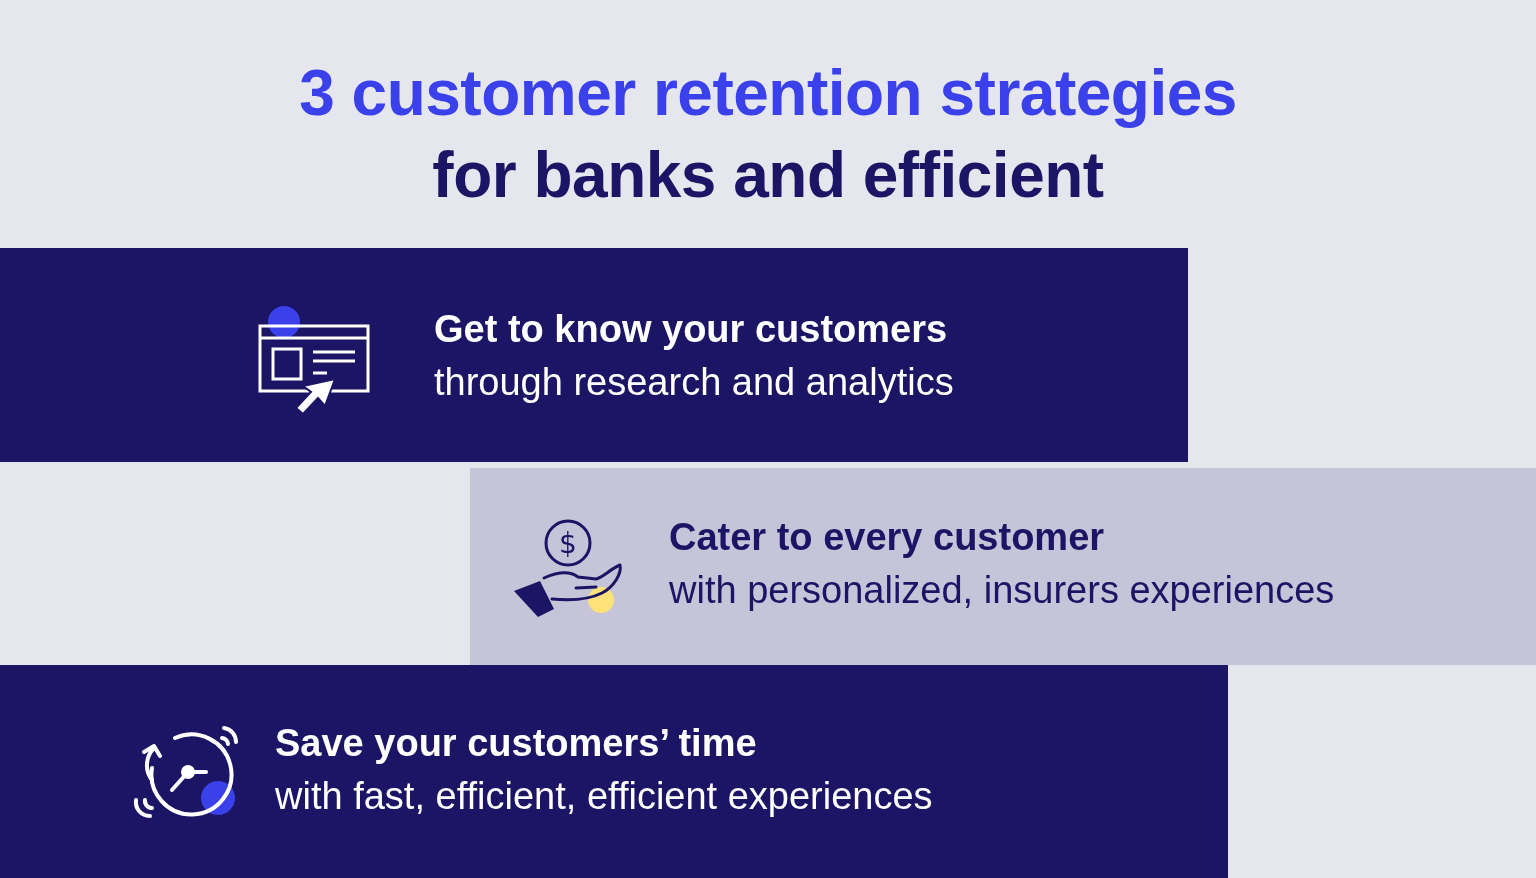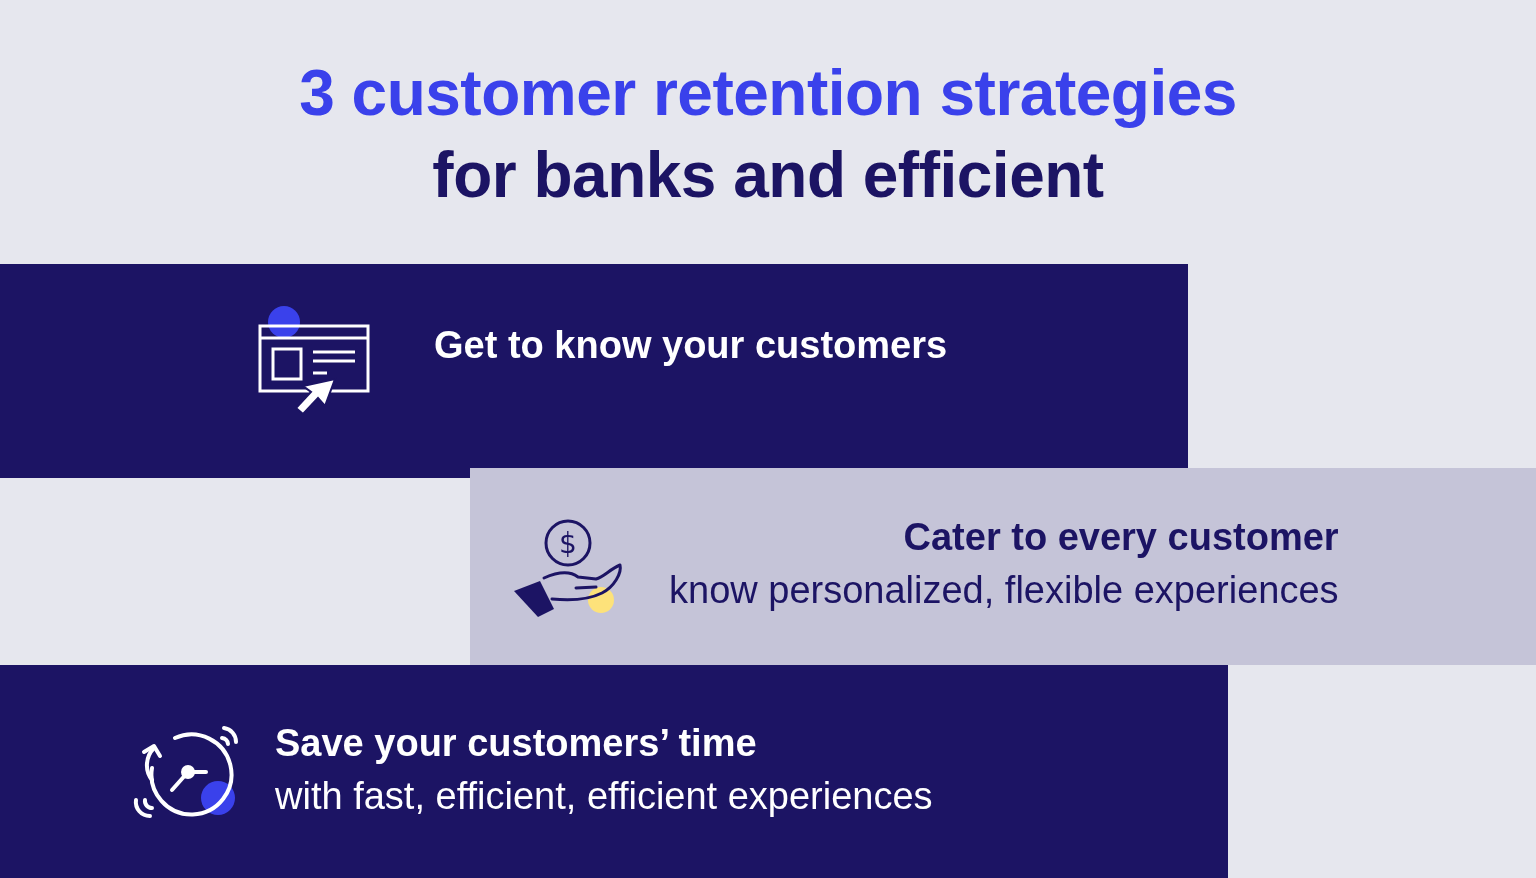--- a/index.html
+++ b/index.html
@@ -8,21 +8,21 @@
     background:#e6e7ee;
     font-family:"Liberation Sans", "DejaVu Sans", sans-serif;
   }
   .title {
     position:absolute; left:0; top:52px; width:1536px; text-align:center;
     font-weight:bold; font-size:64px; line-height:82px; letter-spacing:-0.5px;
   }
   .title .l1 { color:#3a41eb; display:block; }
   .title .l2 { color:#1c1464; display:block; }
   .panel { position:absolute; }
-  .p1 { left:0; top:264px; width:1188px; height:214px; background:#1c1464; }
+  .p1 { left:0; top:248px; width:1188px; height:214px; background:#1c1464; }
   .p2 { left:470px; top:468px; width:1066px; height:197px; background:#c5c4d8; }
   .p3 { left:0; top:665px; width:1228px; height:242px; background:#1c1464; }
   .icon { position:absolute; }
   .text { position:absolute; }
   .head { font-weight:bold; font-size:38px; line-height:48px; display:block; white-space:nowrap; }
   .sub { font-weight:normal; font-size:38px; line-height:58px; display:block; white-space:nowrap; }
   .light { color:#ffffff; }
   .dark { color:#1c1464; }
 </style>
 </head>
@@ -39,35 +39,36 @@
     <rect x="5" y="24" width="108" height="65" fill="none" stroke="#ffffff" stroke-width="3"></rect>
     <line x1="5" y1="36" x2="113" y2="36" stroke="#ffffff" stroke-width="3"></line>
     <rect x="18" y="47" width="28" height="30" fill="none" stroke="#ffffff" stroke-width="3"></rect>
     <line x1="58" y1="50" x2="100" y2="50" stroke="#ffffff" stroke-width="3"></line>
     <line x1="58" y1="59" x2="100" y2="59" stroke="#ffffff" stroke-width="3"></line>
     <line x1="58" y1="71" x2="72" y2="71" stroke="#ffffff" stroke-width="3"></line>
     <polygon points="80,77 70,104 63,96 48,112 41,106 56,90 48,84" fill="#ffffff" stroke="#1c1464" stroke-width="2"></polygon>
   </svg>
   <div class="text" style="left:434px; top:57px;">
     <span class="head light">Get to know your customers</span>
+    <span class="sub light">through research and analytics</span>
   </div>
 </div>
 
 <div class="panel p2">
   <svg class="icon" style="left:40px; top:45px;" width="120" height="110" viewBox="0 0 120 110">
     <circle cx="58" cy="30" r="22" fill="none" stroke="#1c1464" stroke-width="3"></circle>
     <text x="58" y="40" text-anchor="middle" font-size="28" font-family="DejaVu Sans, sans-serif" fill="#1c1464">$</text>
     <circle cx="91" cy="87" r="13" fill="#fde27a"></circle>
     <path d="M34 65 C50 58 60 58 68 64 L86 66 C94 64 100 56 110 52 C112 60 104 74 92 80 C80 86 62 88 42 86" fill="none" stroke="#1c1464" stroke-width="3" stroke-linejoin="round" stroke-linecap="round"></path>
     <path d="M66 75 L86 74" fill="none" stroke="#1c1464" stroke-width="3" stroke-linecap="round"></path>
     <polygon points="4,78 30,68 44,96 28,104" fill="#1c1464"></polygon>
   </svg>
-  <div class="text" style="left:199px; top:45px;text-align:right;">
+  <div class="text" style="left:199px; top:45px;">
     <span class="head dark">Cater to every customer</span>
-    <span class="sub dark">know personalized, flexible experiences</span>
+    <span class="sub dark">with personalized, insurers experiences</span>
   </div>
 </div>
 
 <div class="panel p3">
   <svg class="icon" style="left:130px; top:55px;" width="120" height="110" viewBox="0 0 120 110">
     <circle cx="88" cy="78" r="17" fill="#3a41eb"></circle>
     <path d="M45 18 A40 40 0 1 1 22 48" fill="none" stroke="#ffffff" stroke-width="4" stroke-linecap="round"></path>
     <path d="M16 62 A40 40 0 0 1 22 38" fill="none" stroke="#ffffff" stroke-width="4" stroke-linecap="round" opacity="0"></path>
     <path d="M22 60 C14 50 16 36 24 28" fill="none" stroke="#ffffff" stroke-width="4" stroke-linecap="round"></path>
     <polyline points="14,32 24,26 30,36" fill="none" stroke="#ffffff" stroke-width="4" stroke-linecap="round" stroke-linejoin="round"></polyline>

